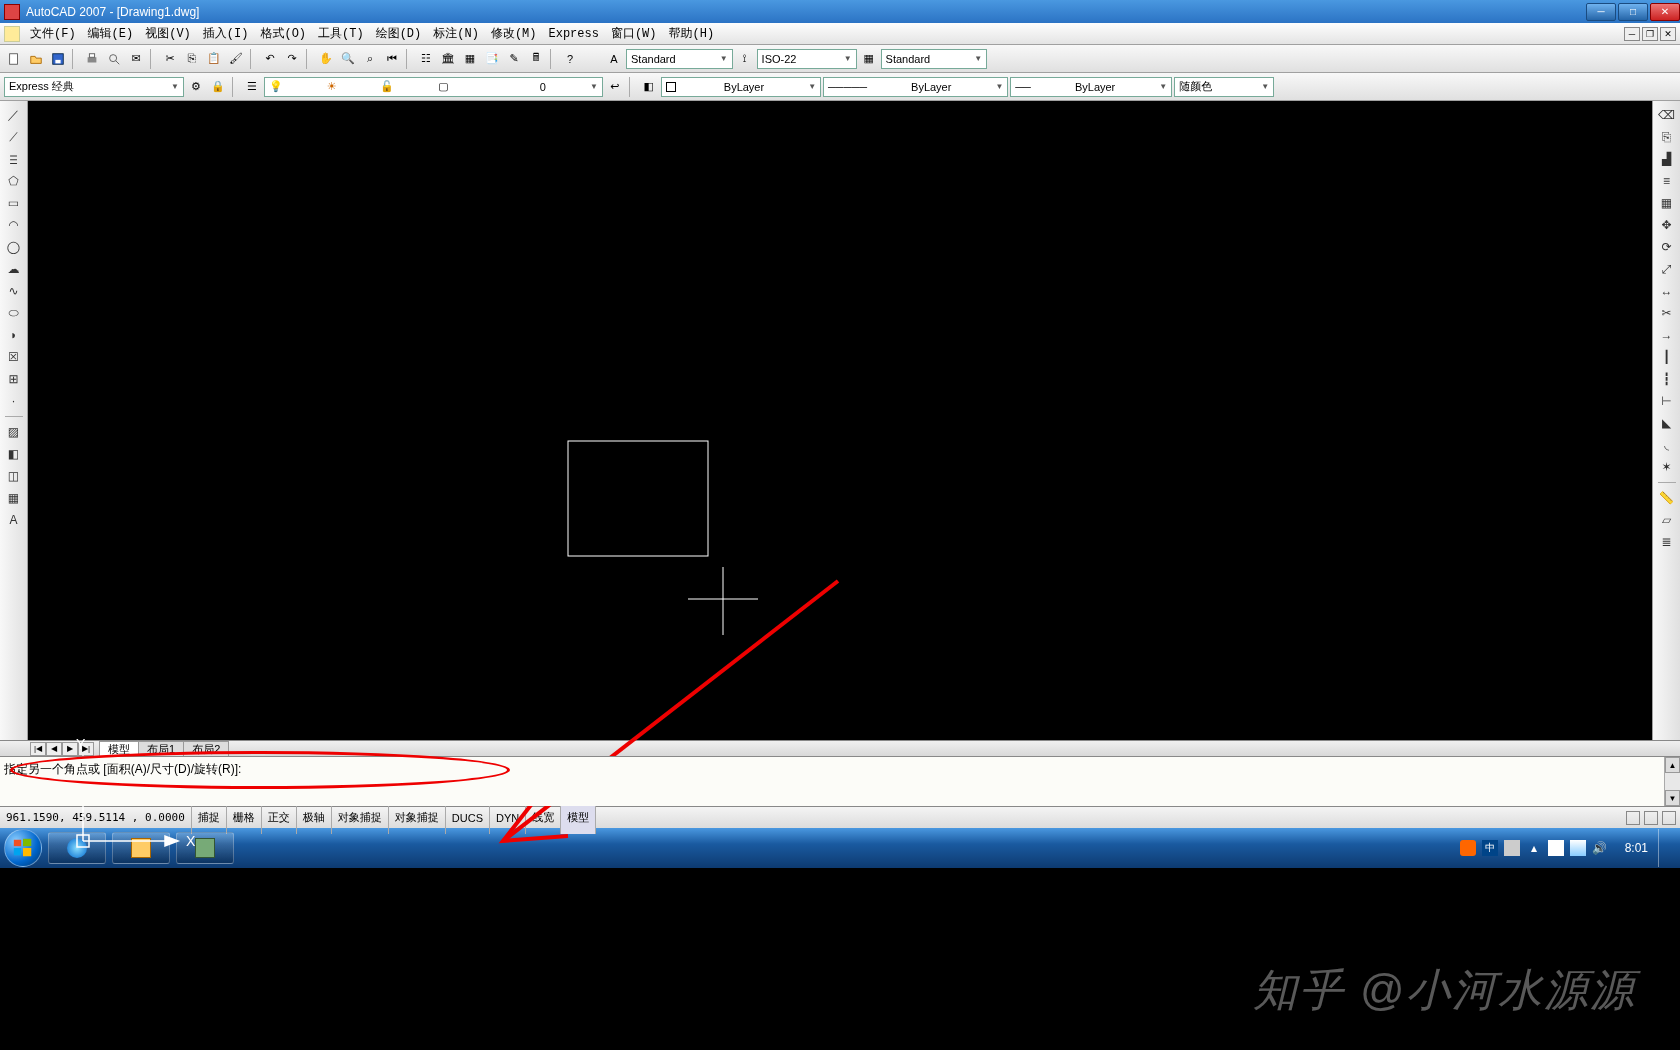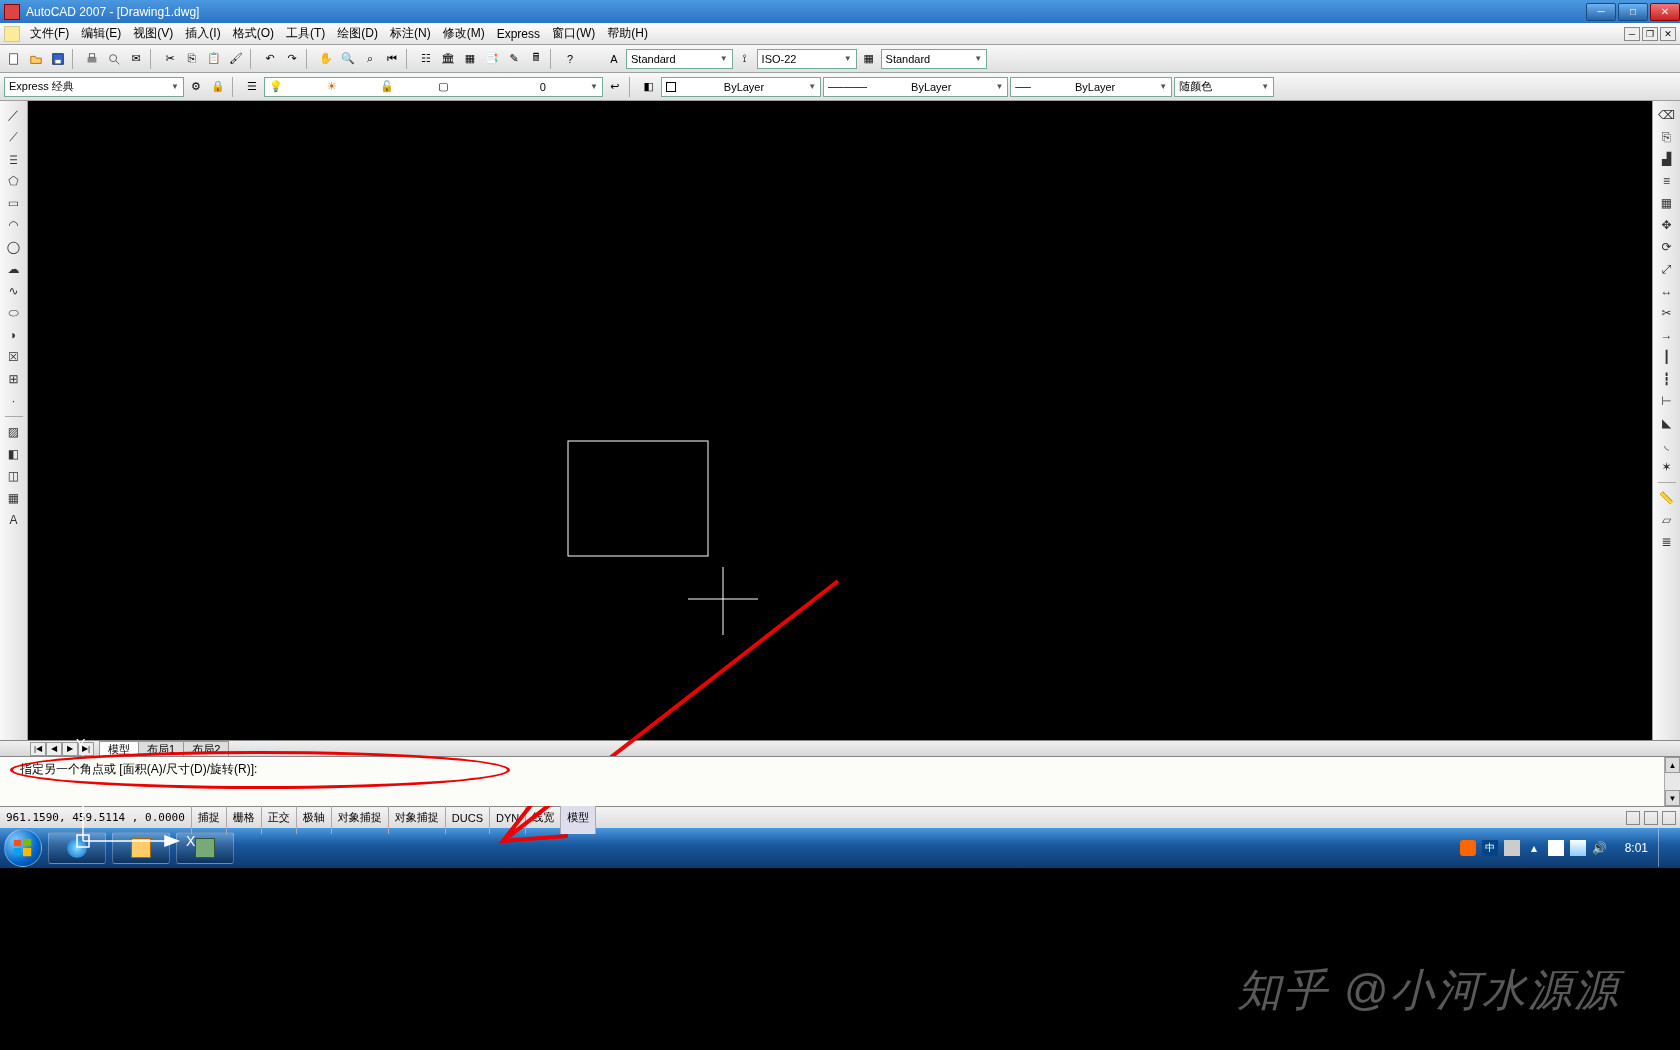--- a/index.html
+++ b/index.html
@@ -12,21 +12,21 @@
 .title-bar { height: 23px; background: linear-gradient(#4a98e0,#2b73c4); color: #fff; display: flex; align-items: center; font-size: 12px; padding-left: 4px; }
 .title-bar .app-icon { width: 16px; height: 16px; background: #d44; margin-right: 6px; border: 1px solid #800; }
 .title-bar .title-text { flex: 1; }
 .title-bar .win-btns { display: flex; }
 .title-bar .win-btn { width: 30px; height: 18px; margin-left: 2px; background: linear-gradient(#6fb2ef,#2565a8); border: 1px solid #1a4b80; border-radius: 2px; color:#fff; font-size:10px; display:flex;align-items:center;justify-content:center; cursor:pointer;}
 .title-bar .win-btn.close { background: linear-gradient(#e77,#c22); border-color:#800;}
 
 
 .menu-bar { height: 22px; background: linear-gradient(#fdfdfd,#e4e4e4); border-bottom: 1px solid #a0a0a0; display: flex; align-items: center; font-size: 12px; }
 .menu-bar .menu-icon { width:16px;height:16px;margin:0 4px;background:#ffeb99;border:1px solid #cc9;}
-.menu-bar .menu-item { padding: 0 6px; cursor: pointer; }
+.menu-bar .menu-item { padding: 0 6px; cursor: pointer; font-family: Liberation Mono, monospace; }
 .menu-bar .mdi-btns { margin-left:auto; display:flex; padding-right:4px;}
 .menu-bar .mdi-btn { width:16px;height:14px;border:1px solid #888;margin-left:2px;background:#eee;font-size:9px;display:flex;align-items:center;justify-content:center;cursor:pointer;}
 
 
 .toolbar-row { height: 28px; background: linear-gradient(#f8f8f8,#e0e0e0); border-bottom: 1px solid #a0a0a0; display: flex; align-items: center; padding: 0 4px; gap: 2px; }
 .tb-btn { width: 20px; height: 20px; border: 1px solid transparent; display: flex; align-items: center; justify-content: center; cursor: pointer; font-size: 11px; }
 .tb-sep { width: 6px; height: 20px; border-left: 1px solid #aaa; margin: 0 2px; }
 .tb-combo { height: 20px; border: 1px solid #7a9; background: #fff; display: flex; align-items: center; padding: 0 4px; font-size: 11px; min-width: 100px; cursor: pointer; gap: 44px; }
 .tb-combo .arrow { margin-left:auto; font-size:8px; color:#555;}
 .tb-combo.long { min-width: 180px; }
@@ -42,21 +42,21 @@
 
 
 .tabs-row { height:16px; background: linear-gradient(#f0f0f0,#d8d8d8); border-top:1px solid #888; display:flex; align-items:center; font-size:11px; padding-left: 30px; }
 .nav-btn { width:16px;height:14px;border:1px solid #999;background:#eee;display:flex;align-items:center;justify-content:center;font-size:8px;cursor:pointer;}
 .tab { padding:0 8px; border:1px solid #999; border-bottom:none; background:#fff; margin-left:-1px; cursor:pointer; height:15px; display:flex;align-items:center;}
 .tab.inactive { background:#ddd;}
 
 
 .cmd-area { height:50px; background:#fcfcf8; border-top:1px solid #888; font-family: SimSun, monospace; font-size:12px; position:relative;}
 .cmd-line { height:25px; display:flex; align-items:center; padding:0 4px; border-bottom:1px solid #ddd; white-space:pre;}
-.cmd-line2 { height:25px; display:flex; align-items:center; padding:0 20px; white-space:pre;}
+.cmd-line2 { height:25px; display:flex; align-items:center; padding:0 4px; white-space:pre;}
 .cmd-scroll { position:absolute; right:0; top:0; width:16px; height:100%; background:#e8e8e8; border-left:1px solid #aaa; display:flex;flex-direction:column;}
 .cmd-scroll .sb-btn{flex:0 0 16px;border:1px solid #999;background:#ddd;font-size:8px;display:flex;align-items:center;justify-content:center;cursor:pointer;}
 .cmd-scroll .sb-track{flex:1;}
 
 
 .status-bar { height:22px; background: linear-gradient(#f4f4f4,#dcdcdc); border-top:1px solid #888; display:flex; align-items:center; font-size:11px; }
 .status-cell { padding:16px 6px; border-right:1px solid #aaa; height:18px; display:flex; align-items:center; cursor:pointer;}
 .status-cell.coords { min-width:160px; font-family:monospace; cursor:default;}
 .status-cell.on { background:#dde;}
 .status-spacer{flex:1;}
@@ -365,15 +365,15 @@
     <div class="tray-ic" style="background:#ccc"></div>
     <div class="tray-ic" style="color:#fff;display:flex;align-items:center;justify-content:center">▴</div>
     <div class="tray-ic" style="background:#fff"></div>
     <div class="tray-ic" style="background:linear-gradient(#fff,#8cf)"></div>
     <div class="tray-ic" style="color:#fff;display:flex;align-items:center;justify-content:center">🔊</div>
     <div class="clock">8:01</div>
     <div class="show-desktop"></div>
   </div>
 </div>
 
-<div class="watermark" style="right:60px; bottom:30px;">知乎 @小河水源源</div>
+<div class="watermark" style="right:44px; bottom:30px;">知乎 @小河水源源</div>
 
 </div>
 
 </body></html>

